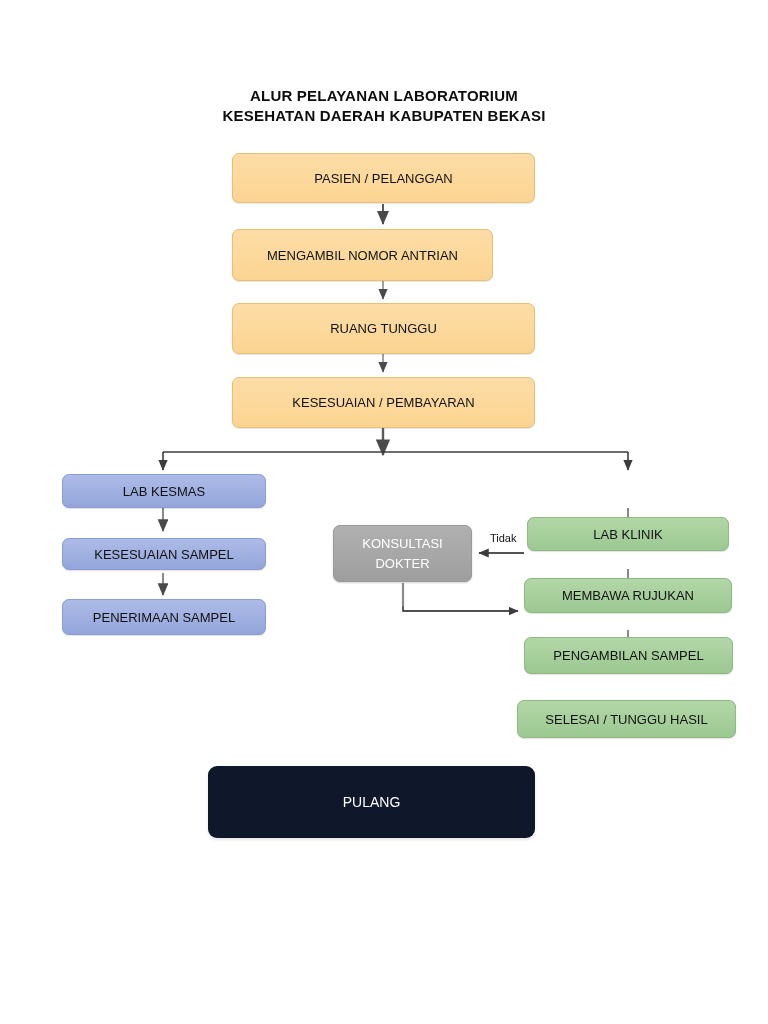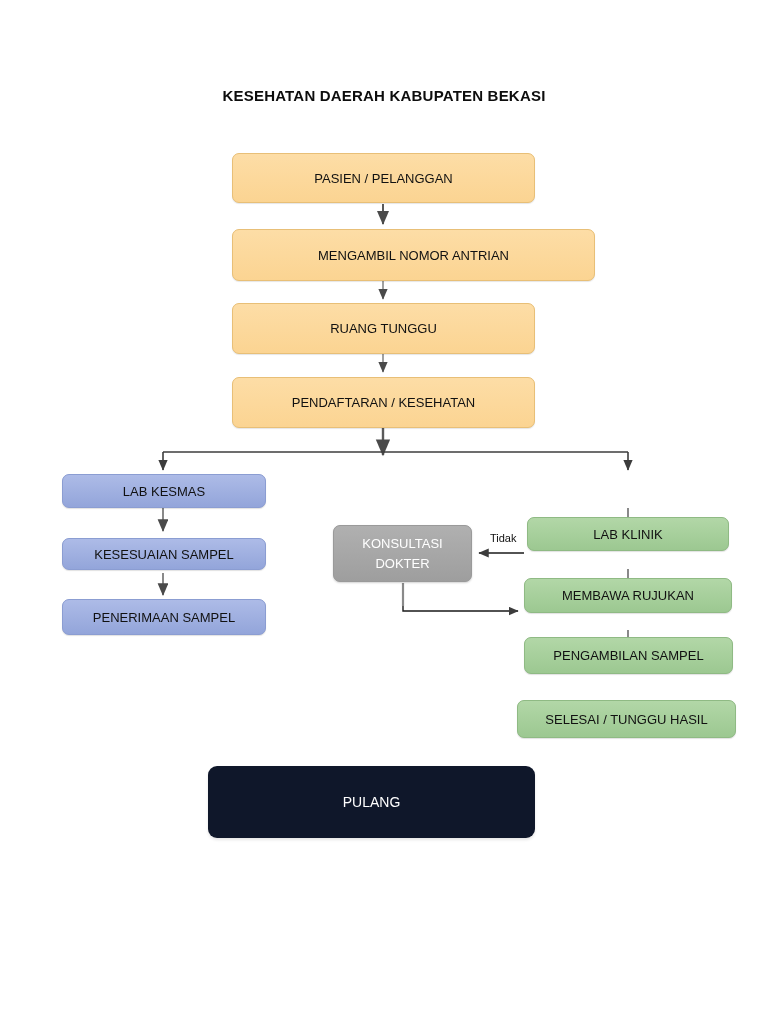--- a/index.html
+++ b/index.html
@@ -93,20 +93,21 @@
     color: #111111;
     white-space: nowrap;
   }
 </style>
 </head>
 <body>
 
 <div id="canvas">
 
   <div id="title">
+    <span class="line">ALUR PELAYANAN LABORATORIUM</span>
     <span class="line">KESEHATAN DAERAH KABUPATEN BEKASI</span>
   </div>
 
   <svg id="connectors" viewBox="0 0 768 1024" width="768" height="1024">
     <defs>
       <marker id="arrow" markerWidth="8" markerHeight="8" refX="6.5" refY="3" orient="auto" markerUnits="strokeWidth">
         <path d="M0,0 L7,3 L0,6 z" fill="#4a4a4a"></path>
       </marker>
       <marker id="arrowthin" markerWidth="8" markerHeight="8" refX="6.5" refY="3" orient="auto" markerUnits="strokeWidth">
         <path d="M0,0 L7,3 L0,6 z" fill="#3c3c3c"></path>
@@ -134,30 +135,30 @@
     <path d="M403,583 L403,611 L518,611" stroke="#1a1a1a" stroke-width="1.4" fill="none" marker-end="url(#arrowthin)"></path>
     <path d="M403,583 L403,606" stroke="#8a8a8a" stroke-width="2.2" fill="none"></path>
   </svg>
 
   <span class="edge-label" style="left:490px; top:532px;text-align:center;">Tidak</span>
 
   <div class="node orange" style="left:232px; top:153px; width:303px; height:50px;">
     <span>PASIEN / PELANGGAN</span>
   </div>
 
-  <div class="node orange" style="left:232px; top:229px; width:363px; height:52px;">
+  <div class="node orange" style="left:232px; top:229px; width:261px; height:52px;">
     <span>MENGAMBIL NOMOR ANTRIAN</span>
   </div>
 
   <div class="node orange" style="left:232px; top:303px; width:303px; height:51px;">
     <span>RUANG TUNGGU</span>
   </div>
 
   <div class="node orange" style="left:232px; top:377px; width:303px; height:51px;">
-    <span>PENDAFTARAN / KESEHATAN</span>
+    <span>KESESUAIAN / PEMBAYARAN</span>
   </div>
 
   <div class="node blue" style="left:62px; top:474px; width:204px; height:34px;">
     <span>LAB KESMAS</span>
   </div>
 
   <div class="node blue" style="left:62px; top:538px; width:204px; height:20px;">
     <span>KESESUAIAN SAMPEL</span>
   </div>
 

